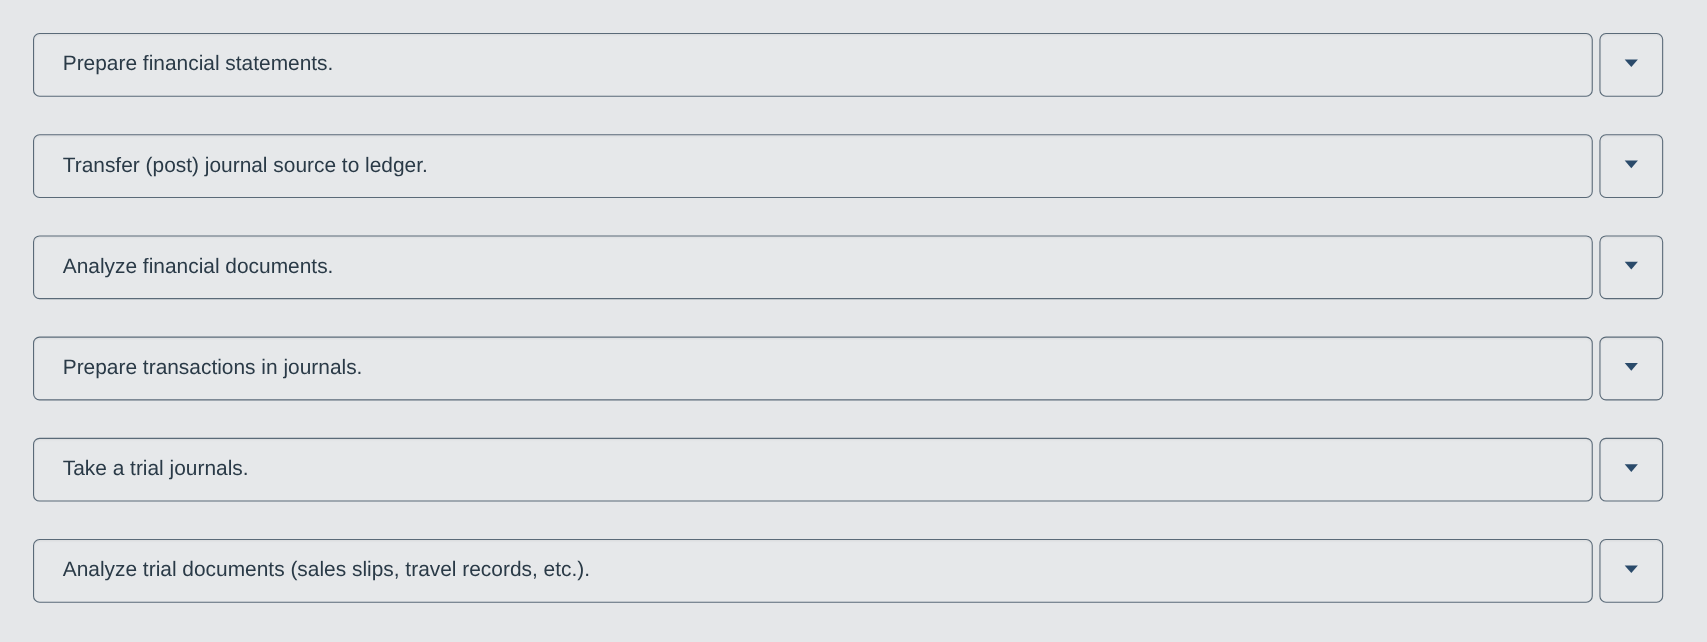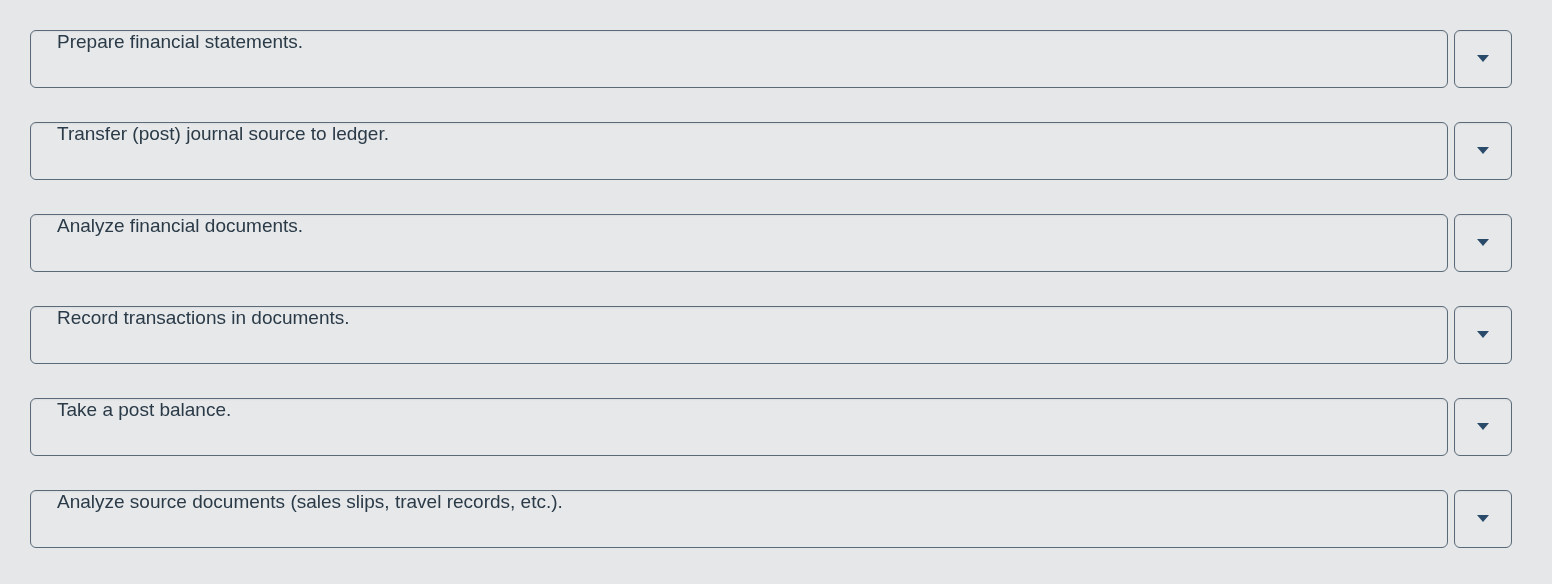--- a/index.html
+++ b/index.html
@@ -21,21 +21,21 @@
       display: flex;
       width: 100%;
       height: 58px;
       gap: 6px;
     }
     .dropdown-label-box {
       flex: 1;
       border: 1px solid #5a6a78;
       border-radius: 6px;
       display: flex;
-      align-items: flex-start;
+      align-items: center;
       padding: 0 26px;
       background: rgba(255,255,255,0.05);
       box-shadow: inset 0 1px 2px rgba(0,0,0,0.05);
     }
     .dropdown-label-text {
       font-size: 19px;
       color: #2a3a47;
       font-weight: 400;
     }
     .dropdown-toggle {
@@ -94,47 +94,47 @@
     <span>
       <svg viewBox="0 0 14 10">
           <path d="M1 1 L7 8 L13 1 Z"></path>
         </svg>
     </span>
   </div>
 </div>
 
 <div class="dropdown-row">
   <div class="dropdown-label-box">
-    <span class="dropdown-label-text">Record transactions in documents.</span>
+    <span class="dropdown-label-text">Prepare transactions in journals.</span>
   </div>
   <div class="dropdown-toggle">
     <span>
       <svg viewBox="0 0 14 10">
           <path d="M1 1 L7 8 L13 1 Z"></path>
         </svg>
     </span>
   </div>
 </div>
 
 <div class="dropdown-row">
   <div class="dropdown-label-box">
-    <span class="dropdown-label-text">Take a post balance.</span>
+    <span class="dropdown-label-text">Take a trial journals.</span>
   </div>
   <div class="dropdown-toggle">
     <span>
       <svg viewBox="0 0 14 10">
           <path d="M1 1 L7 8 L13 1 Z"></path>
         </svg>
     </span>
   </div>
 </div>
 
 <div class="dropdown-row">
   <div class="dropdown-label-box">
-    <span class="dropdown-label-text">Analyze source documents (sales slips, travel records, etc.).</span>
+    <span class="dropdown-label-text">Analyze trial documents (sales slips, travel records, etc.).</span>
   </div>
   <div class="dropdown-toggle">
     <span>
       <svg viewBox="0 0 14 10">
           <path d="M1 1 L7 8 L13 1 Z"></path>
         </svg>
     </span>
   </div>
 </div>
 

